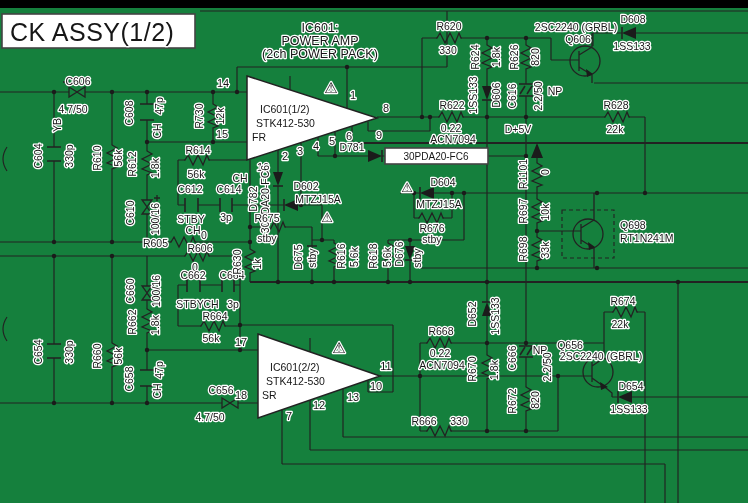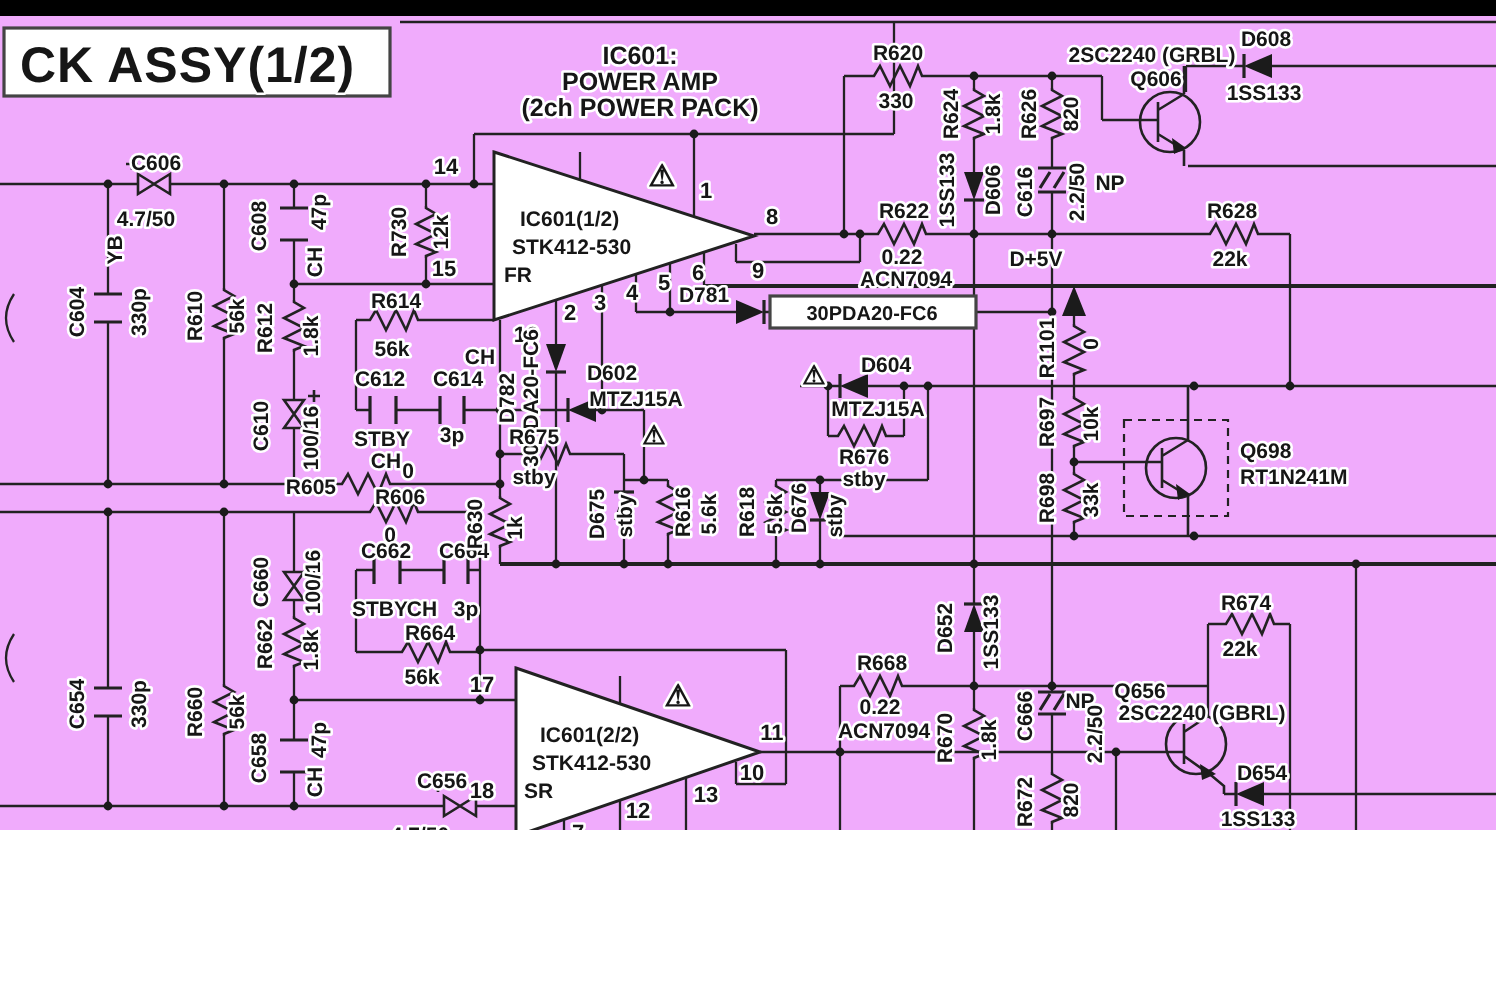--- a/index.html
+++ b/index.html
@@ -1,17 +1,17 @@
 <!DOCTYPE html>
 <html><head>
 <meta charset="utf-8">
 <style>
   html,body{margin:0;padding:0;background:#fff;}
-  #stage{position:relative;width:748px;height:415px;background:#f0abfc;overflow:hidden;
-         font-family:"Liberation Sans",sans-serif;font-weight:bold;}
+  #stage{position:relative;width:748px;height:503px;background:#15803d;overflow:hidden;
+         font-family:"Liberation Sans",sans-serif;}
   svg{display:block}
   svg text{font-family:"Liberation Sans",sans-serif;fill:#161616;
            paint-order:stroke;stroke:#ffffff;stroke-width:2.6px;stroke-linejoin:round;
            text-anchor:middle;}
   .t{font-size:10.5px}
   .ts{font-size:10.5px;text-anchor:start}
   .te{font-size:10.5px;text-anchor:end}
   .tp{font-size:11px}
   .hdr{font-size:12.5px}
   .ttl{font-size:25px;text-anchor:start;letter-spacing:.5px}

